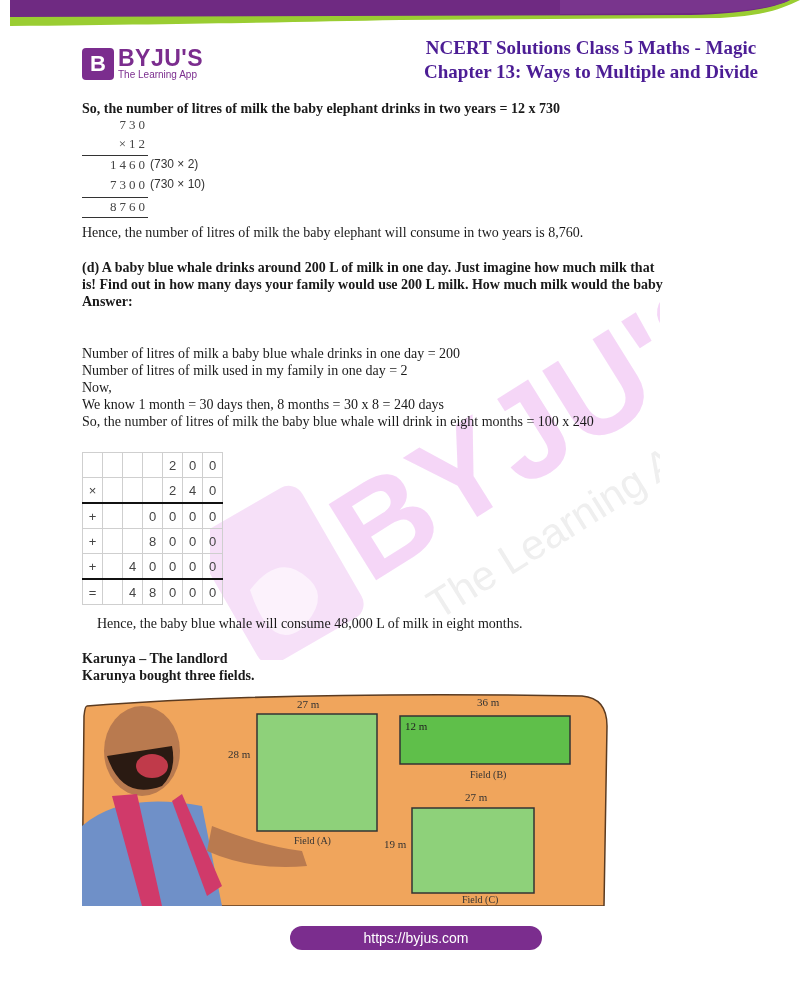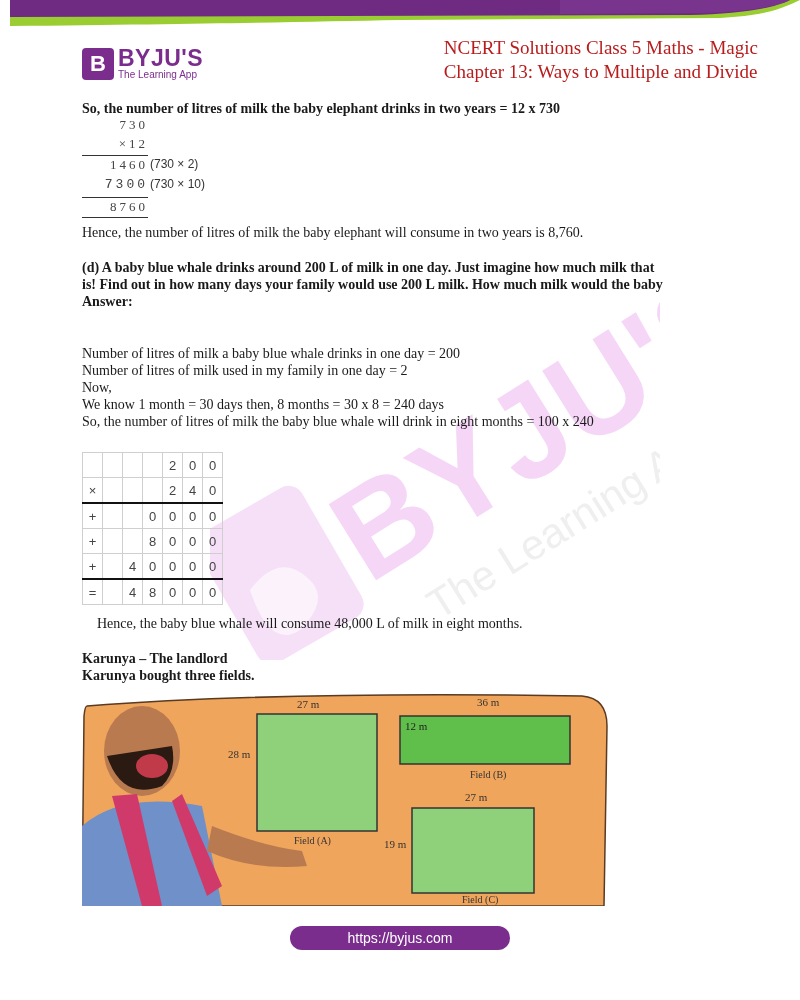--- a/index.html
+++ b/index.html
@@ -9,21 +9,21 @@
   .banner { position:absolute; left:0; top:0; width:800px; height:30px; }
   .banner svg { display:block; }
 
   .logo { position:absolute; left:82px; top:45px; width:140px; height:38px; display:flex; align-items:center; }
   .logo-mark { width:32px; height:32px; background:#7b2d8e; border-radius:4px; position:relative; display:flex; align-items:center; justify-content:center; }
   .logo-mark span { color:#fff; font-family:"Liberation Sans", sans-serif; font-weight:bold; font-size:22px; line-height:1; }
   .logo-text { margin-left:4px; display:flex; flex-direction:column; }
   .logo-name { font-family:"Liberation Sans", sans-serif; font-weight:bold; font-size:23px; color:#7b2d8e; letter-spacing:0.5px; line-height:22px; }
   .logo-tag { font-family:"Liberation Sans", sans-serif; font-size:10px; color:#7b2d8e; line-height:12px; }
 
-  .doc-title { position:absolute; right:42px; top:36px; text-align:left; font-family:"Liberation Serif", serif; font-weight:normal; font-size:19px; line-height:24px; color:#b91c1c; }
+  .doc-title { position:absolute; right:42px; top:36px; text-align:center; font-family:"Liberation Serif", serif; font-weight:bold; font-size:19px; line-height:24px; color:#4c1d95; }
 
   .watermark { position:absolute; left:210px; top:300px; width:450px; height:360px; pointer-events:none; }
 
   .content { position:absolute; left:82px; width:640px; font-size:14px; line-height:17px; }
   .line { white-space:nowrap; }
   .bold { font-weight:bold; }
 
   
   .mult1 { position:absolute; left:82px; top:117px; width:150px; height:102px; font-family:"Liberation Serif", serif; font-size:13px; color:#444; }
   .mult1 .num { position:absolute; width:66px; text-align:right; letter-spacing:3px; }
@@ -31,21 +31,21 @@
   .mult1 .rule { position:absolute; left:0; width:66px; height:1px; background:#333; }
 
   
   .mtable { position:absolute; left:82px; top:452px; border-collapse:collapse; font-family:"Liberation Sans", sans-serif; font-size:13px; color:#444; }
   .mtable td { width:19px; height:24px; border:1px solid #cfcfcf; text-align:center; padding:0; }
   .mtable tr.thick-bottom td { border-bottom:2px solid #111; }
 
   
   .illus { position:absolute; left:82px; top:686px; width:530px; height:220px; }
 
-  .footer-pill { position:absolute; left:290px; top:926px; width:220px; height:24px; border-radius:12px; background:#7b2d8e; color:#fff; font-family:"Liberation Sans", sans-serif; font-size:14px; text-align:center; line-height:24px; }
+  .footer-pill { position:absolute; left:290px; top:926px; width:252px; height:24px; border-radius:12px; background:#7b2d8e; color:#fff; font-family:"Liberation Sans", sans-serif; font-size:14px; text-align:center; line-height:24px; }
 </style>
 </head>
 <body>
 
 <div class="banner">
   <svg width="800" height="30" viewBox="0 0 800 30">
     <path d="M10 0 H800 V0 C780 10 760 16 720 18 L400 20 C300 22 200 24 10 26 Z" fill="#9acd32"></path>
     <path d="M10 0 H790 C775 8 740 14 690 15 L10 17 Z" fill="#6f2a82"></path>
     <path d="M560 0 H790 C776 7 745 12 700 13 L560 14 Z" fill="#7e3a92" opacity="0.7"></path>
   </svg>
@@ -78,21 +78,21 @@
 </div>
 
 <div class="content line" style="top:100px;font-weight:bold;">So, the number of litres of milk the baby elephant drinks in two years = 12 x 730</div>
 
 <div class="mult1">
   <div class="num" style="top:0;">730</div>
   <div class="num" style="top:19px;">×12</div>
   <div class="rule" style="top:38px;"></div>
   <div class="num" style="top:40px;">1460</div>
   <div class="note" style="top:40px;">(730 × 2)</div>
-  <div class="num" style="top:60px;font-family:Liberation Mono, monospace;">7300</div>
+  <div class="num" style="top:60px;">7300</div>
   <div class="note" style="top:60px;">(730 × 10)</div>
   <div class="rule" style="top:80px;"></div>
   <div class="num" style="top:82px;">8760</div>
   <div class="rule" style="top:100px;"></div>
 </div>
 
 <div class="content line" style="top:224px;">Hence, the number of litres of milk the baby elephant will consume in two years is 8,760.</div>
 
 <div class="content bold" style="top:259px;">
   <div class="line">(d) A baby blue whale drinks around 200 L of milk in one day. Just imagine how much milk that</div>

